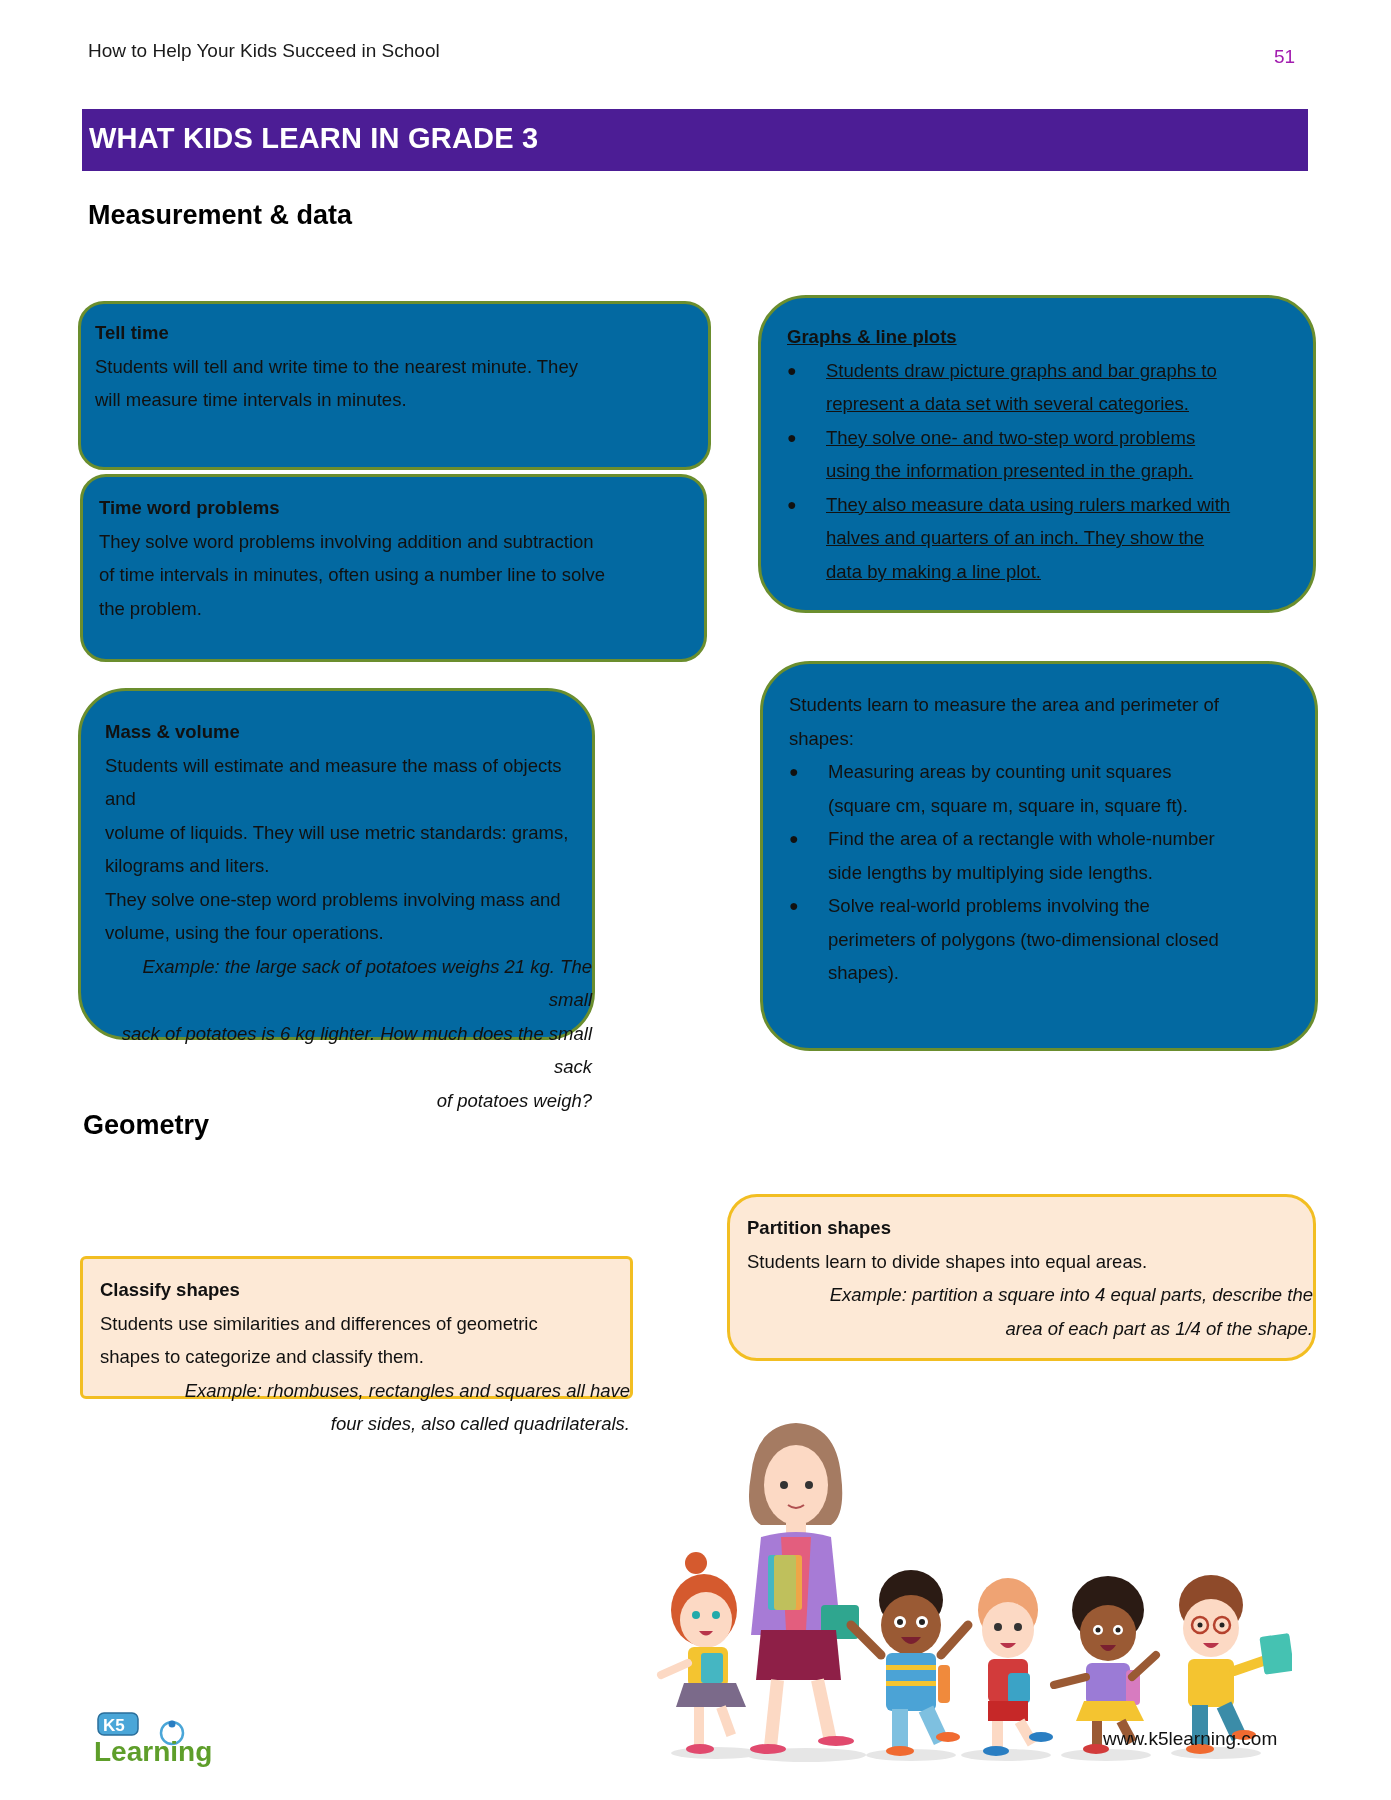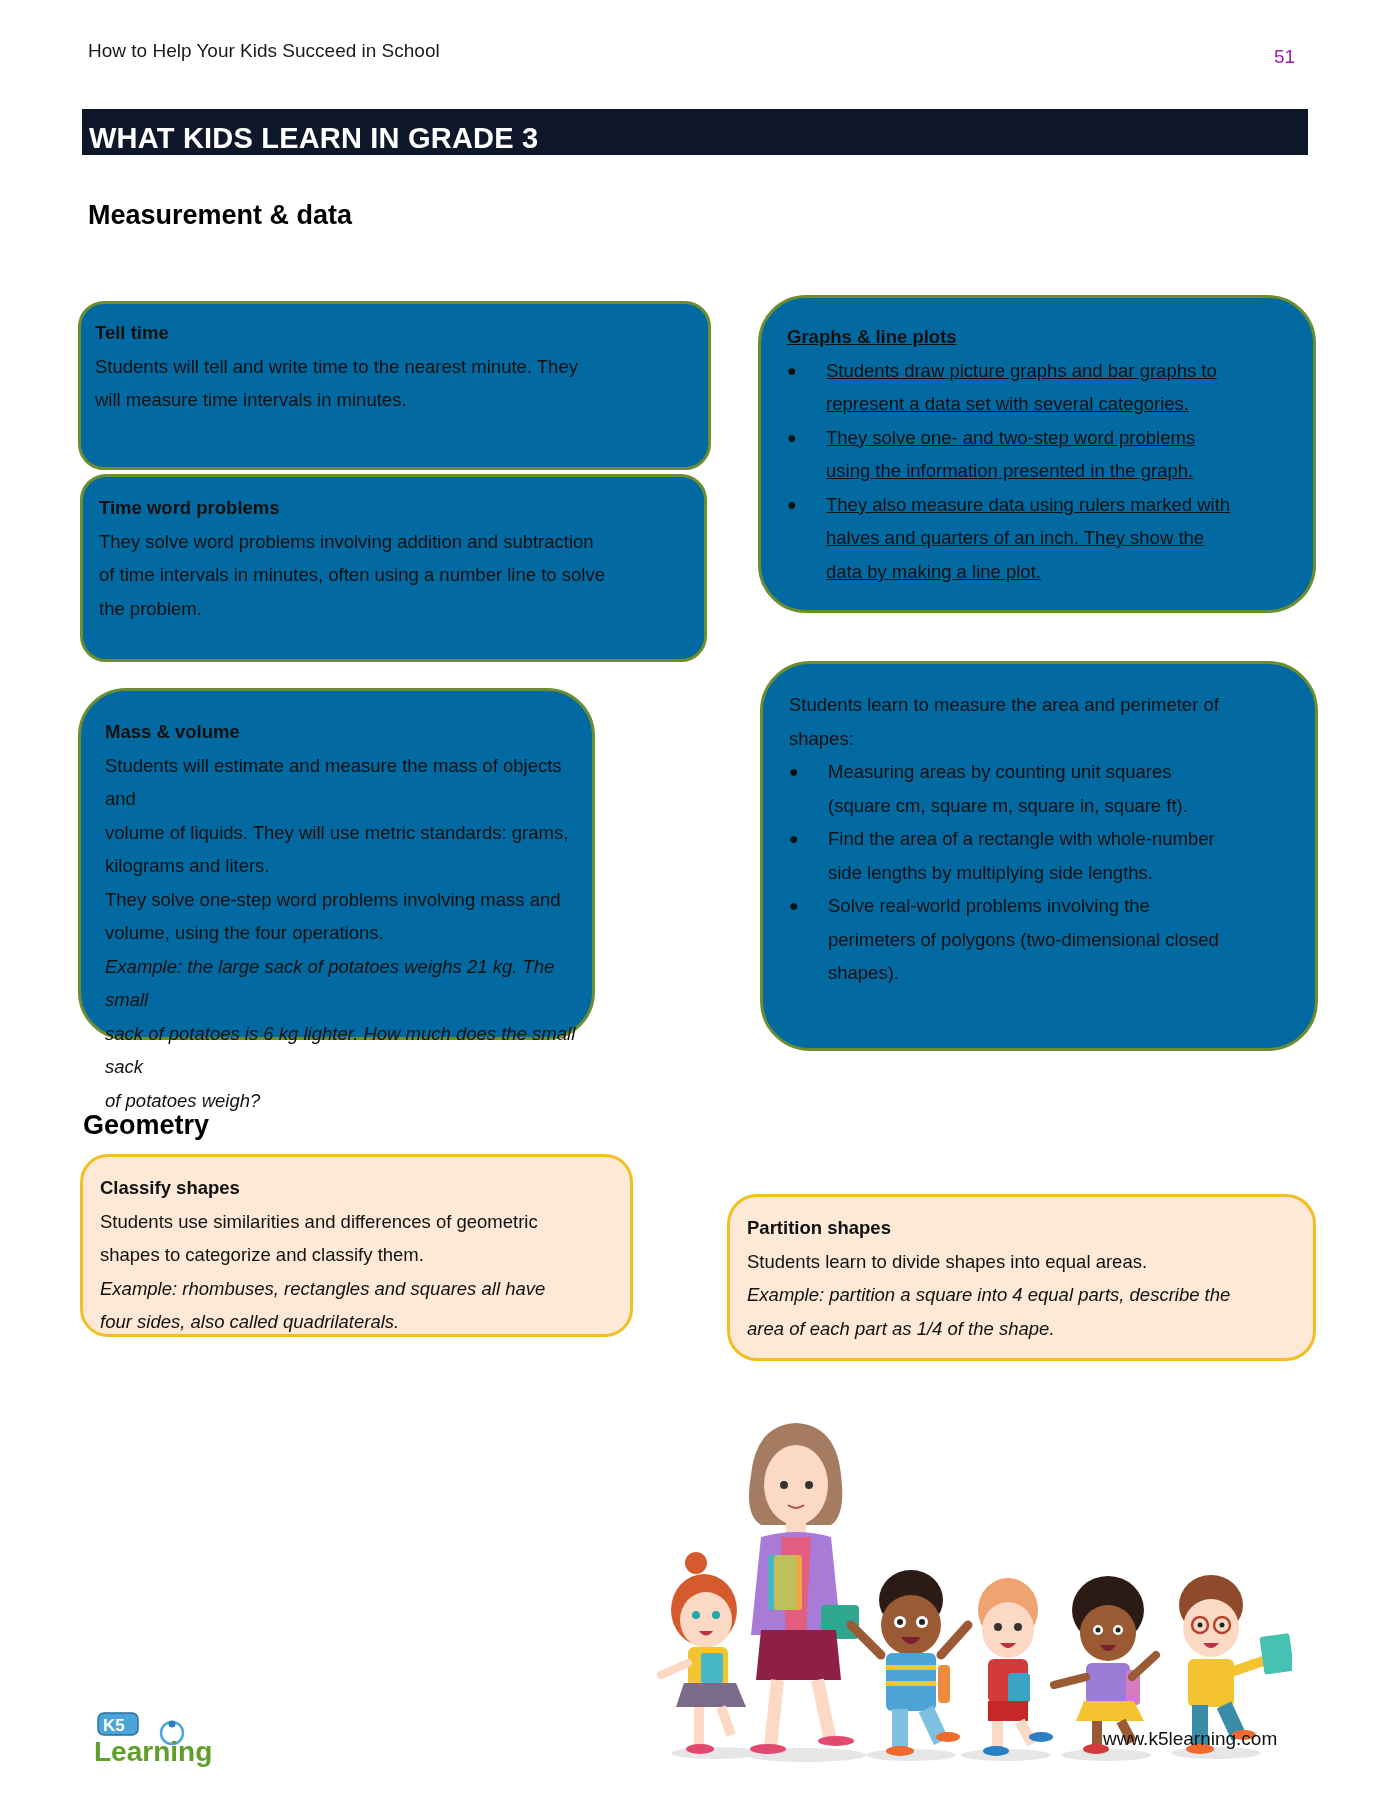--- a/index.html
+++ b/index.html
@@ -22,22 +22,22 @@
       font-size: 19px;
       color: #1a1a1a;
     }
     .page-number {
       left: 1274px; top: 46px;
       font-size: 19px;
       color: #a21caf;
     }
     .title-bar {
       left: 82px; top: 109px;
-      width: 1226px; height: 46px;
-      background: #0f172a;
+      width: 1226px; height: 62px;
+      background: #4c1d95;
     }
     .title-bar .title-text {
       position: absolute;
       left: 7px; top: 13px;
       color: #ffffff;
       font-weight: bold;
       font-size: 29px;
       letter-spacing: 0.2px;
     }
     .section-heading {
@@ -59,21 +59,21 @@
     }
     .card.yellow {
       background: #FDE9D6;
       border: 3.5px solid #F2BE22;
     }
     .card .card-title {
       font-weight: bold;
       display: block;
     }
     .card .card-line { display: block; }
-    .card .italic { font-style: italic; }
+    .card .italic { font-style: italic; text-align: right; }
     .card ul {
       list-style: none;
       margin: 0;
       padding: 0;
     }
     .card li {
       position: relative;
       padding-left: 39px;
     }
     .card li .bullet {
@@ -175,21 +175,21 @@
       <span class="bullet">●</span>
       <span class="card-line">Solve real-world problems involving the</span>
       <span class="card-line">perimeters of polygons (two-dimensional closed</span>
       <span class="card-line">shapes).</span>
     </li>
   </ul>
 </div>
 
 <div class="abs section-heading" style="left:83px; top:1110px;">Geometry</div>
 
-<div class="card yellow" style="left:80px; top:1154px; width:553px; height:183px; border-radius:28px; padding:14px 0 0 17px;">
+<div class="card yellow" style="left:80px; top:1256px; width:553px; height:143px; border-radius:6px; padding:14px 0 0 17px;">
   <span class="card-title">Classify shapes</span>
   <span class="card-line">Students use similarities and differences of geometric</span>
   <span class="card-line">shapes to categorize and classify them.</span>
   <span class="card-line italic">Example: rhombuses, rectangles and squares all have</span>
   <span class="card-line italic">four sides, also called quadrilaterals.</span>
 </div>
 
 <div class="card yellow" style="left:727px; top:1194px; width:589px; height:167px; border-radius:30px; padding:14px 0 0 17px;">
   <span class="card-title">Partition shapes</span>
   <span class="card-line">Students learn to divide shapes into equal areas.</span>

